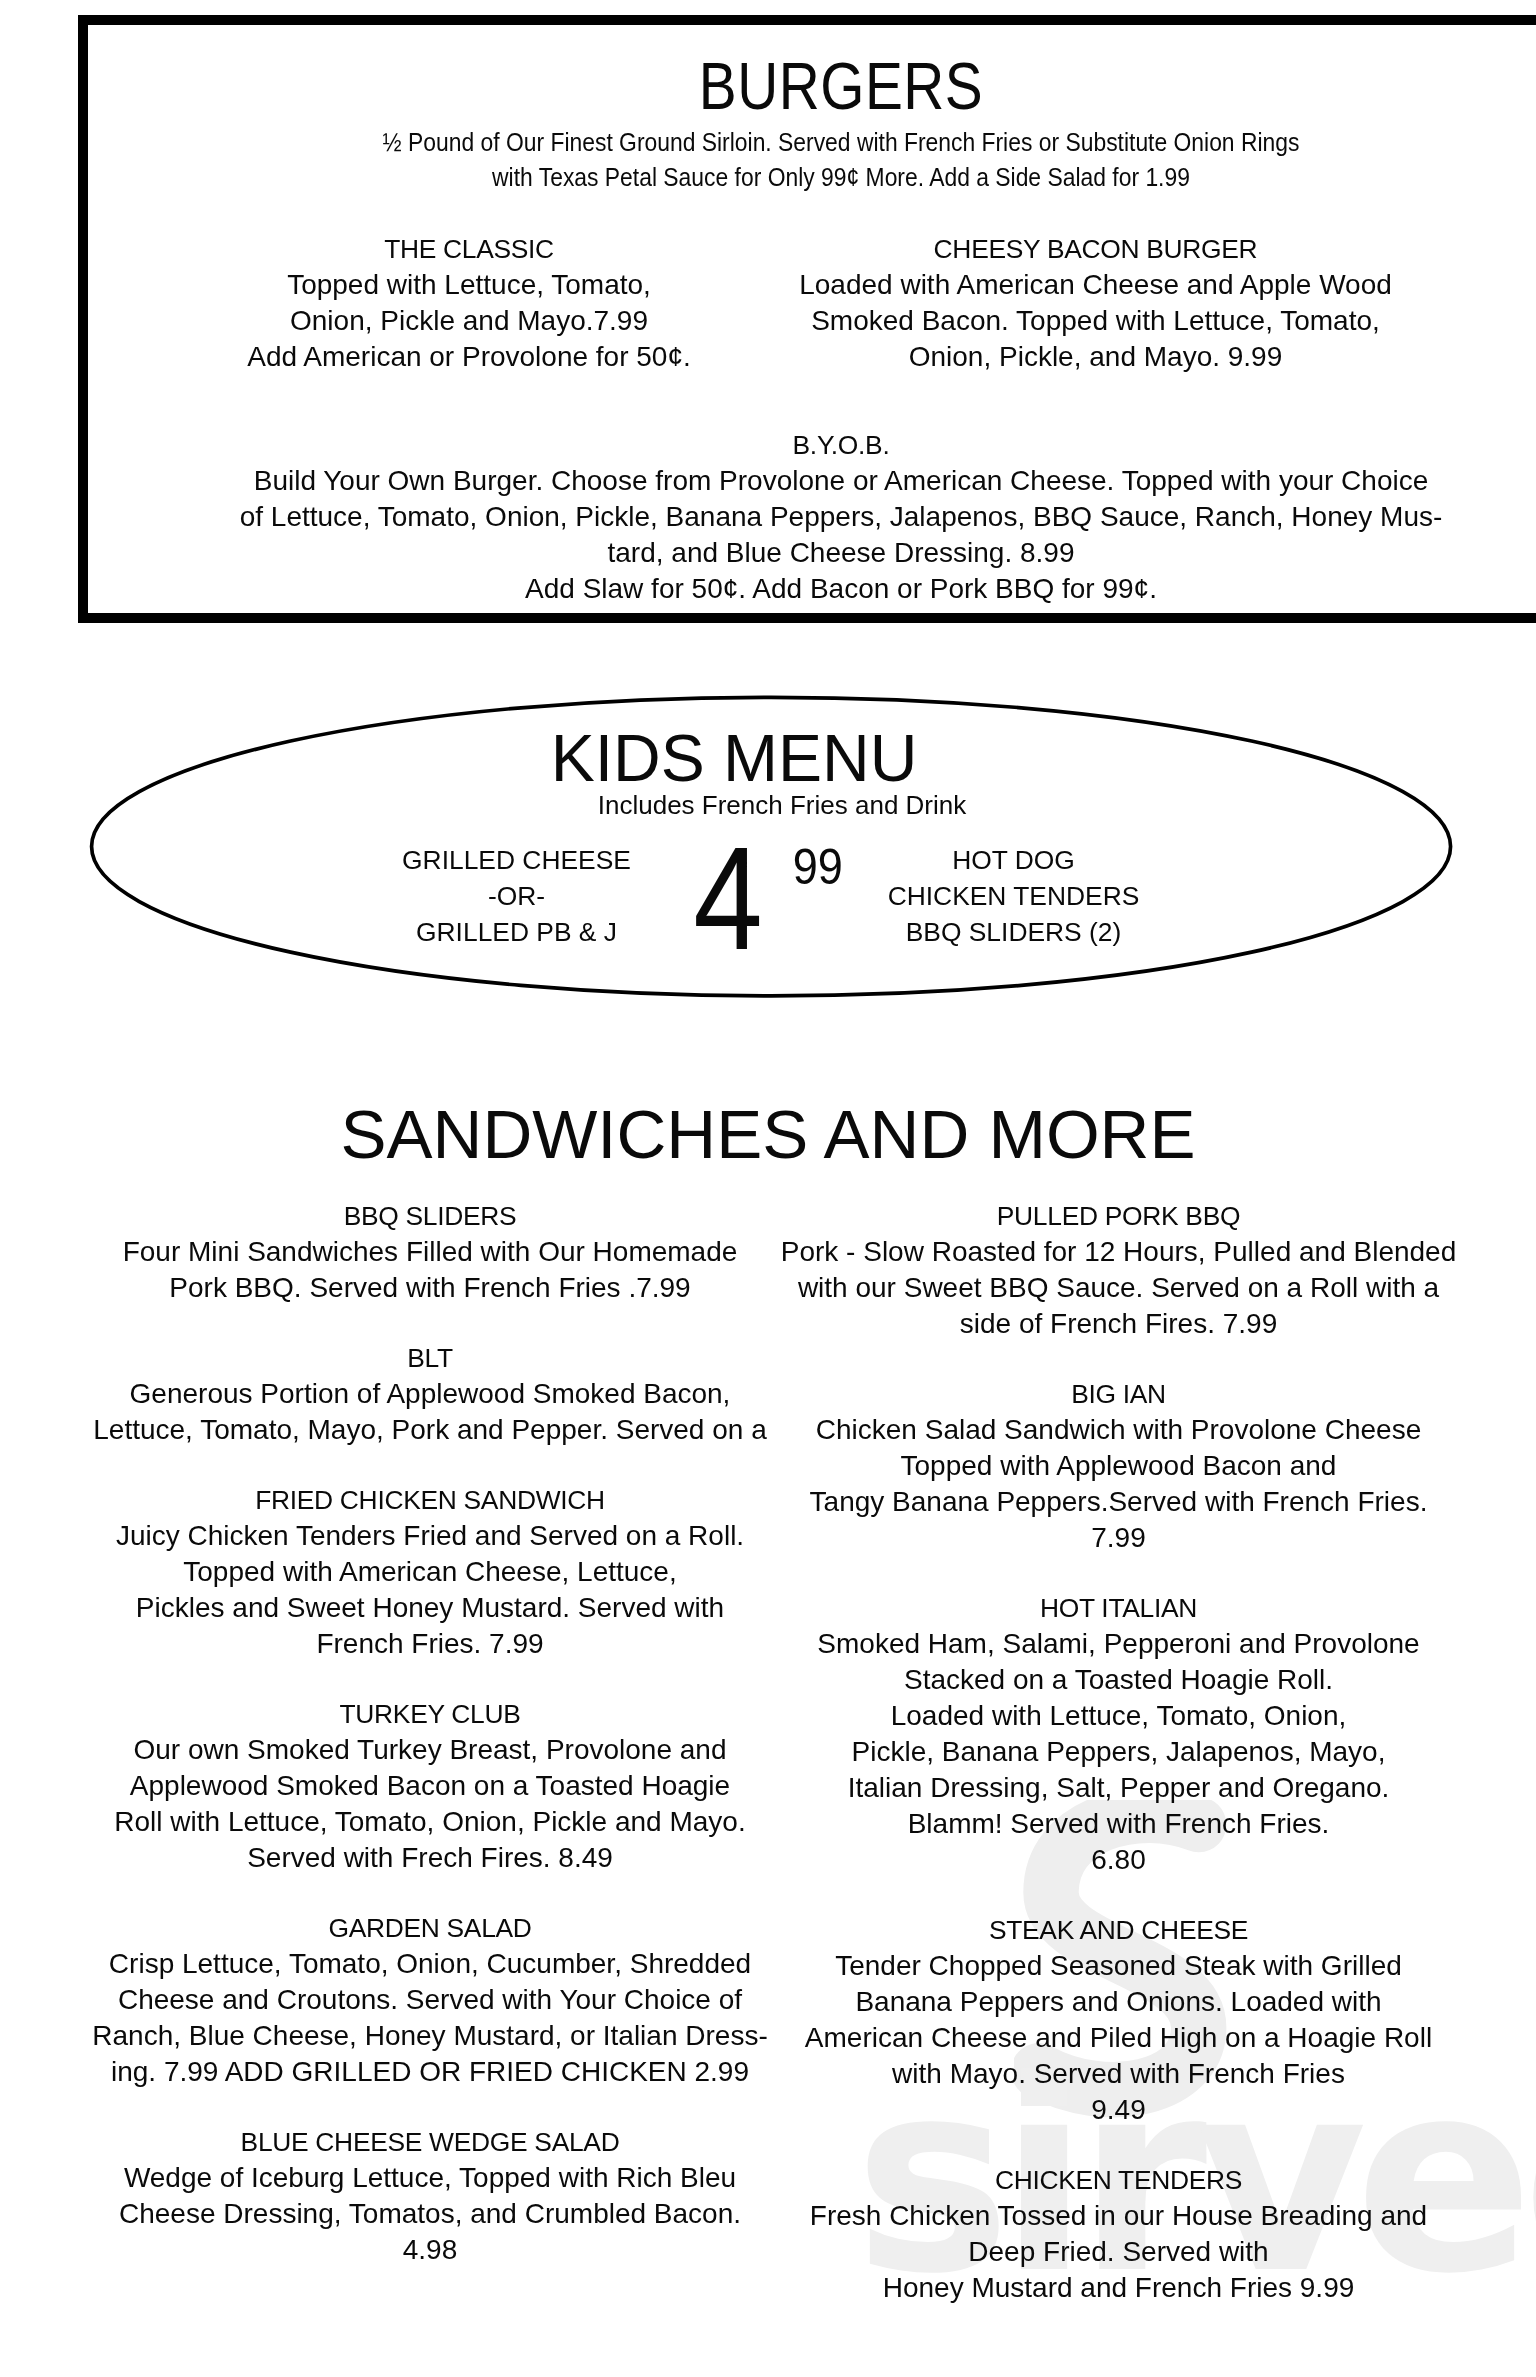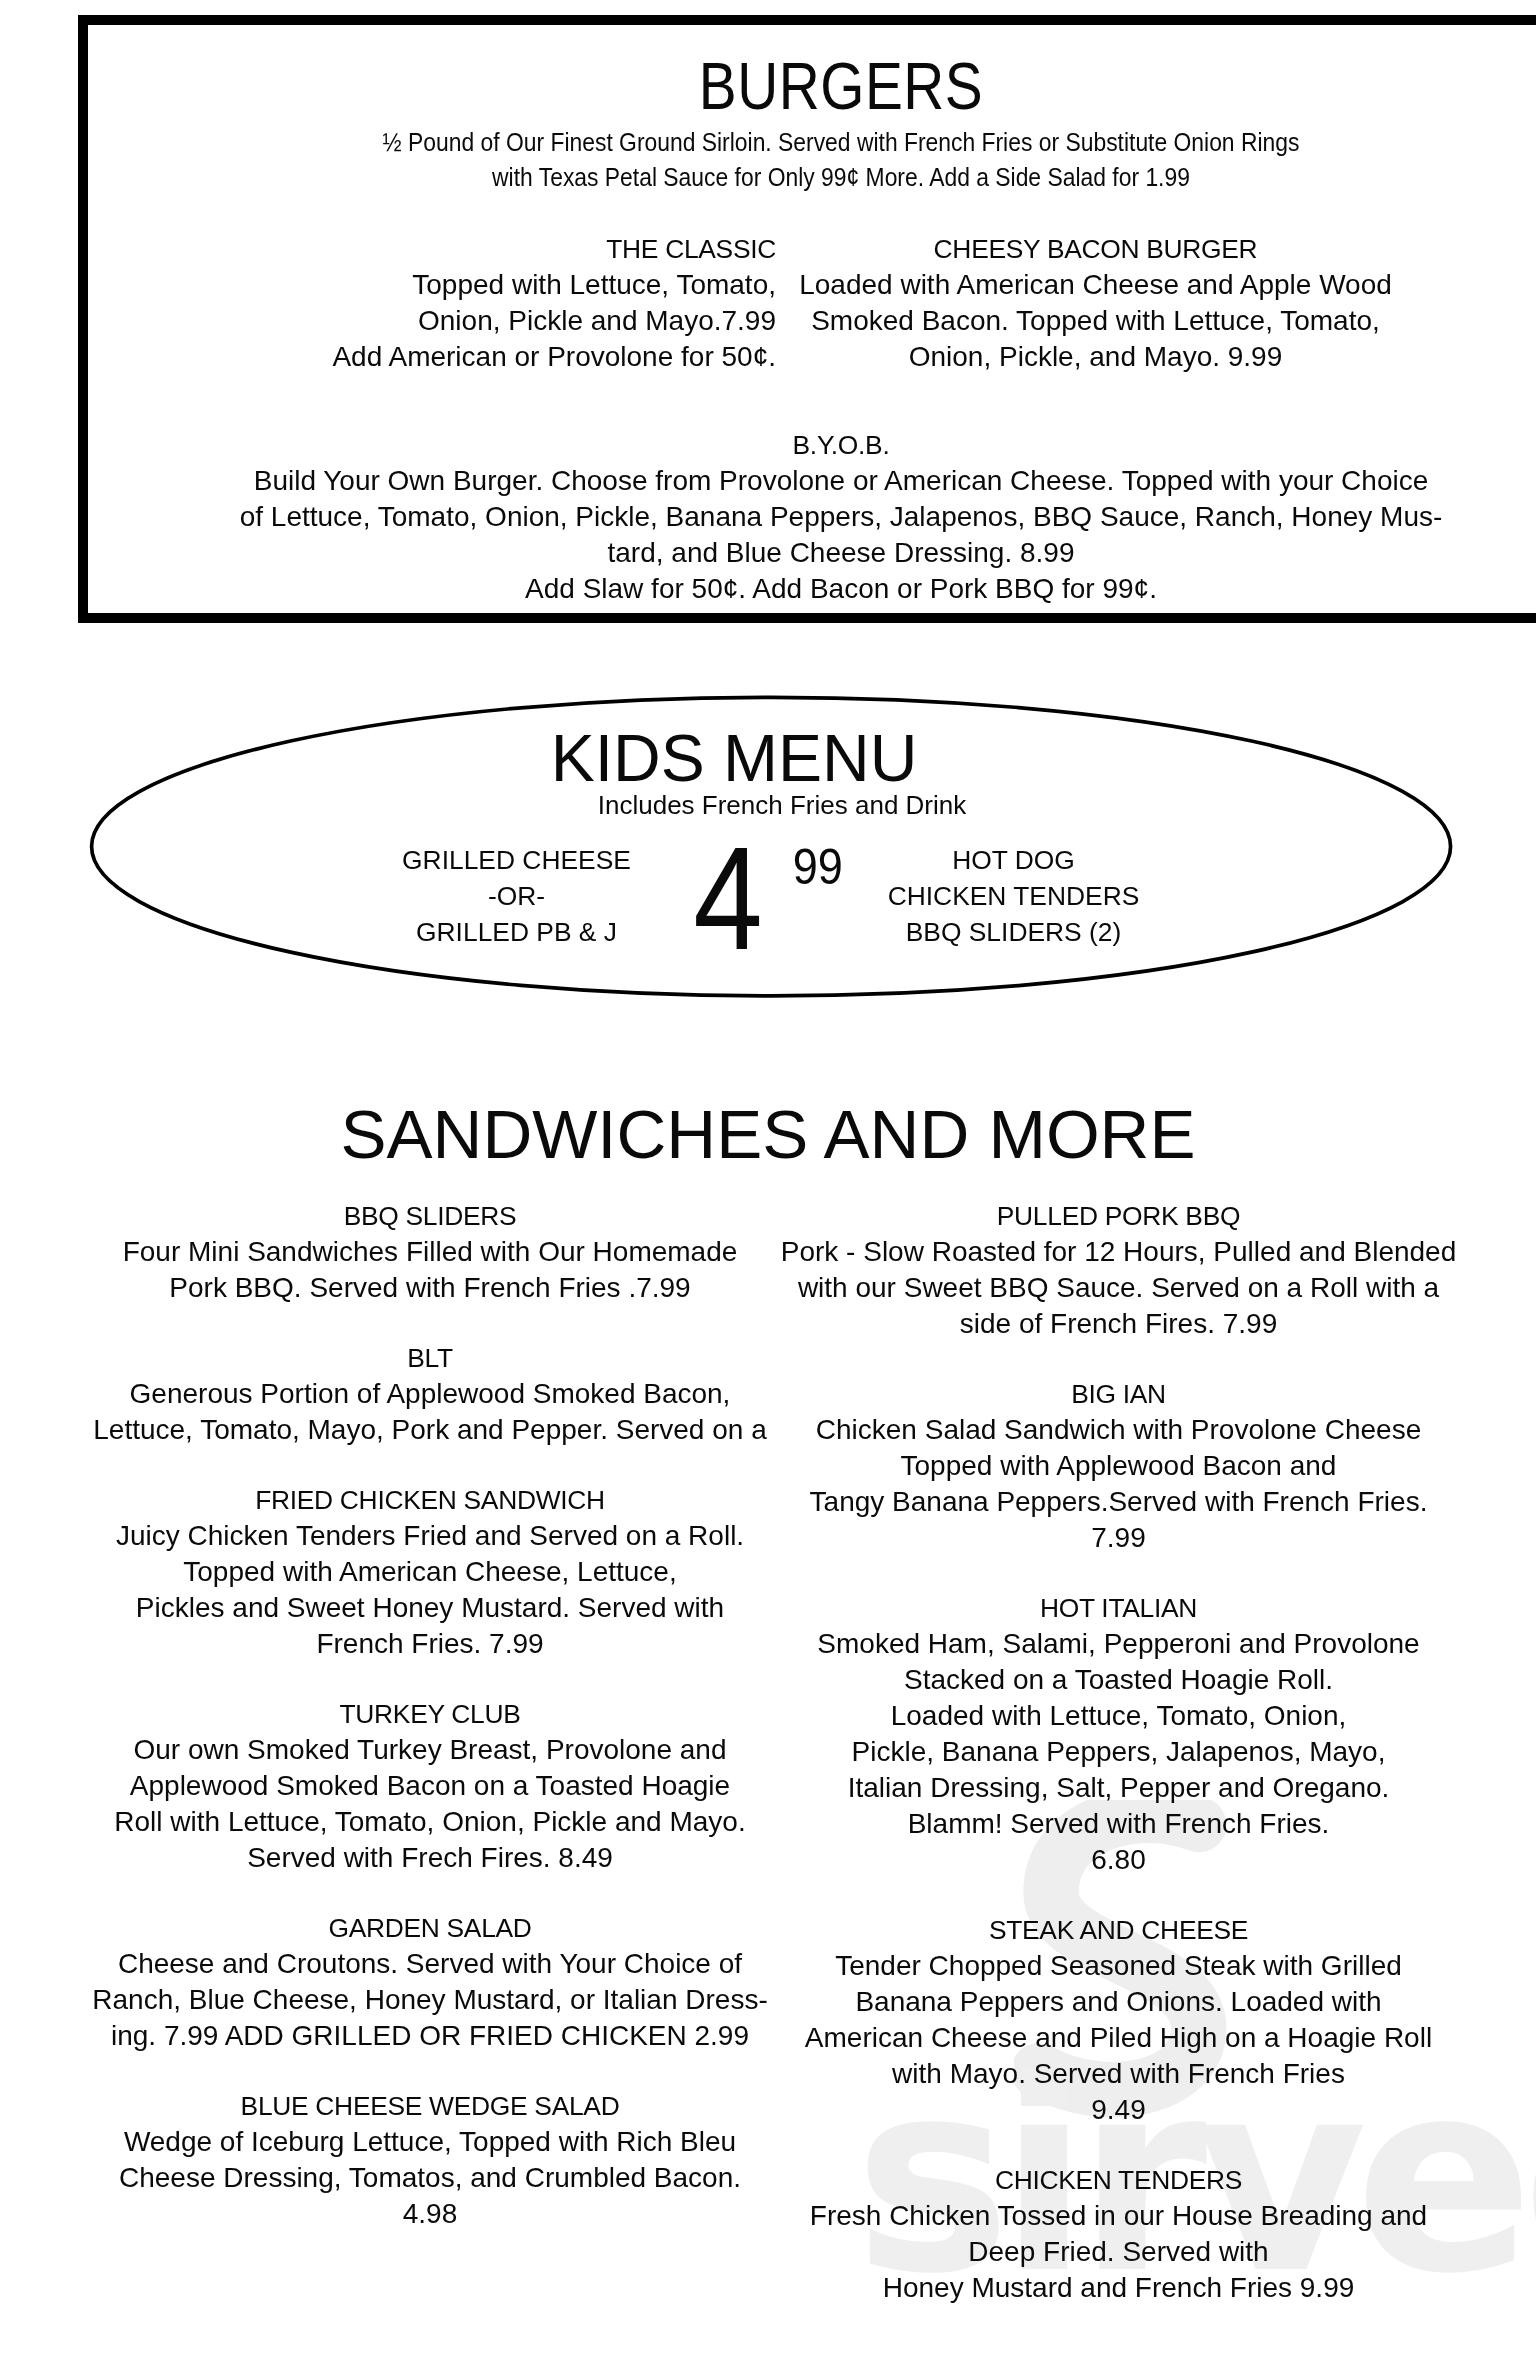--- a/index.html
+++ b/index.html
@@ -67,21 +67,21 @@
     line-height: 35px;
     transform: scaleX(0.88);
   }
   .burger-col {
     position: absolute;
     top: 206px;
     font-size: 28px;
     line-height: 36px;
     text-align: center;
   }
-  .burger-col.left { left: 74px; width: 614px; text-align: right; }
+  .burger-col.left { left: 74px; width: 614px; }
   .burger-col.right { left: 654px; width: 707px; }
   .byob {
     position: absolute;
     left: 0; right: 0;
     top: 402px;
     font-size: 28px;
     line-height: 36px;
     text-align: center;
   }
   .item-title {
@@ -247,20 +247,21 @@
   </div>
   <div class="sand-item">
     <span class="item-title line">TURKEY CLUB</span>
     <span class="line">Our own Smoked Turkey Breast, Provolone and</span>
     <span class="line">Applewood Smoked Bacon on a Toasted Hoagie</span>
     <span class="line">Roll with Lettuce, Tomato, Onion, Pickle and Mayo.</span>
     <span class="line">Served with Frech Fires. 8.49</span>
   </div>
   <div class="sand-item">
     <span class="item-title line">GARDEN SALAD</span>
+    <span class="line">Crisp Lettuce, Tomato, Onion, Cucumber,  Shredded</span>
     <span class="line">Cheese and Croutons. Served with Your Choice of</span>
     <span class="line">Ranch, Blue Cheese, Honey Mustard, or Italian Dress-</span>
     <span class="line">ing. 7.99  ADD GRILLED OR FRIED CHICKEN 2.99</span>
   </div>
   <div class="sand-item">
     <span class="item-title line">BLUE CHEESE WEDGE SALAD</span>
     <span class="line">Wedge of Iceburg Lettuce, Topped with Rich Bleu</span>
     <span class="line">Cheese Dressing, Tomatos, and Crumbled Bacon.</span>
     <span class="line">4.98</span>
   </div>

